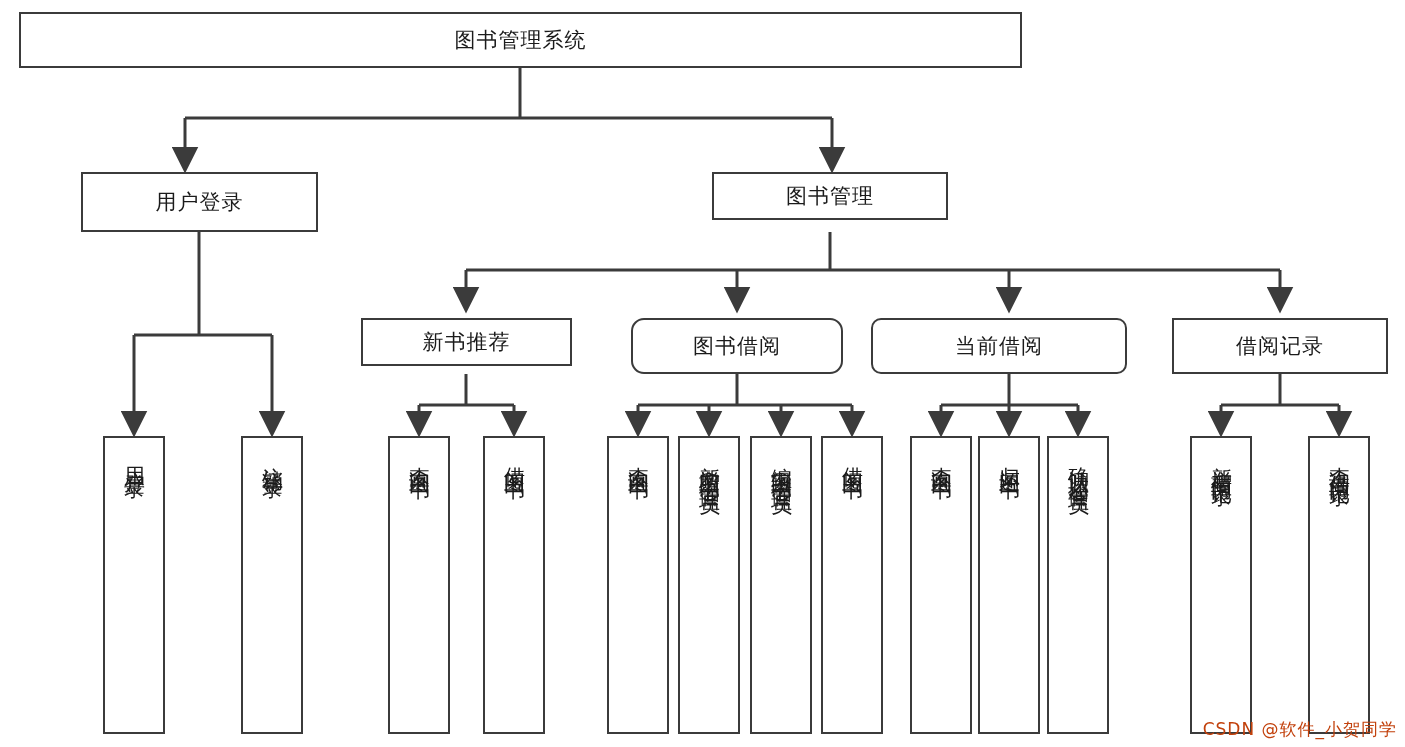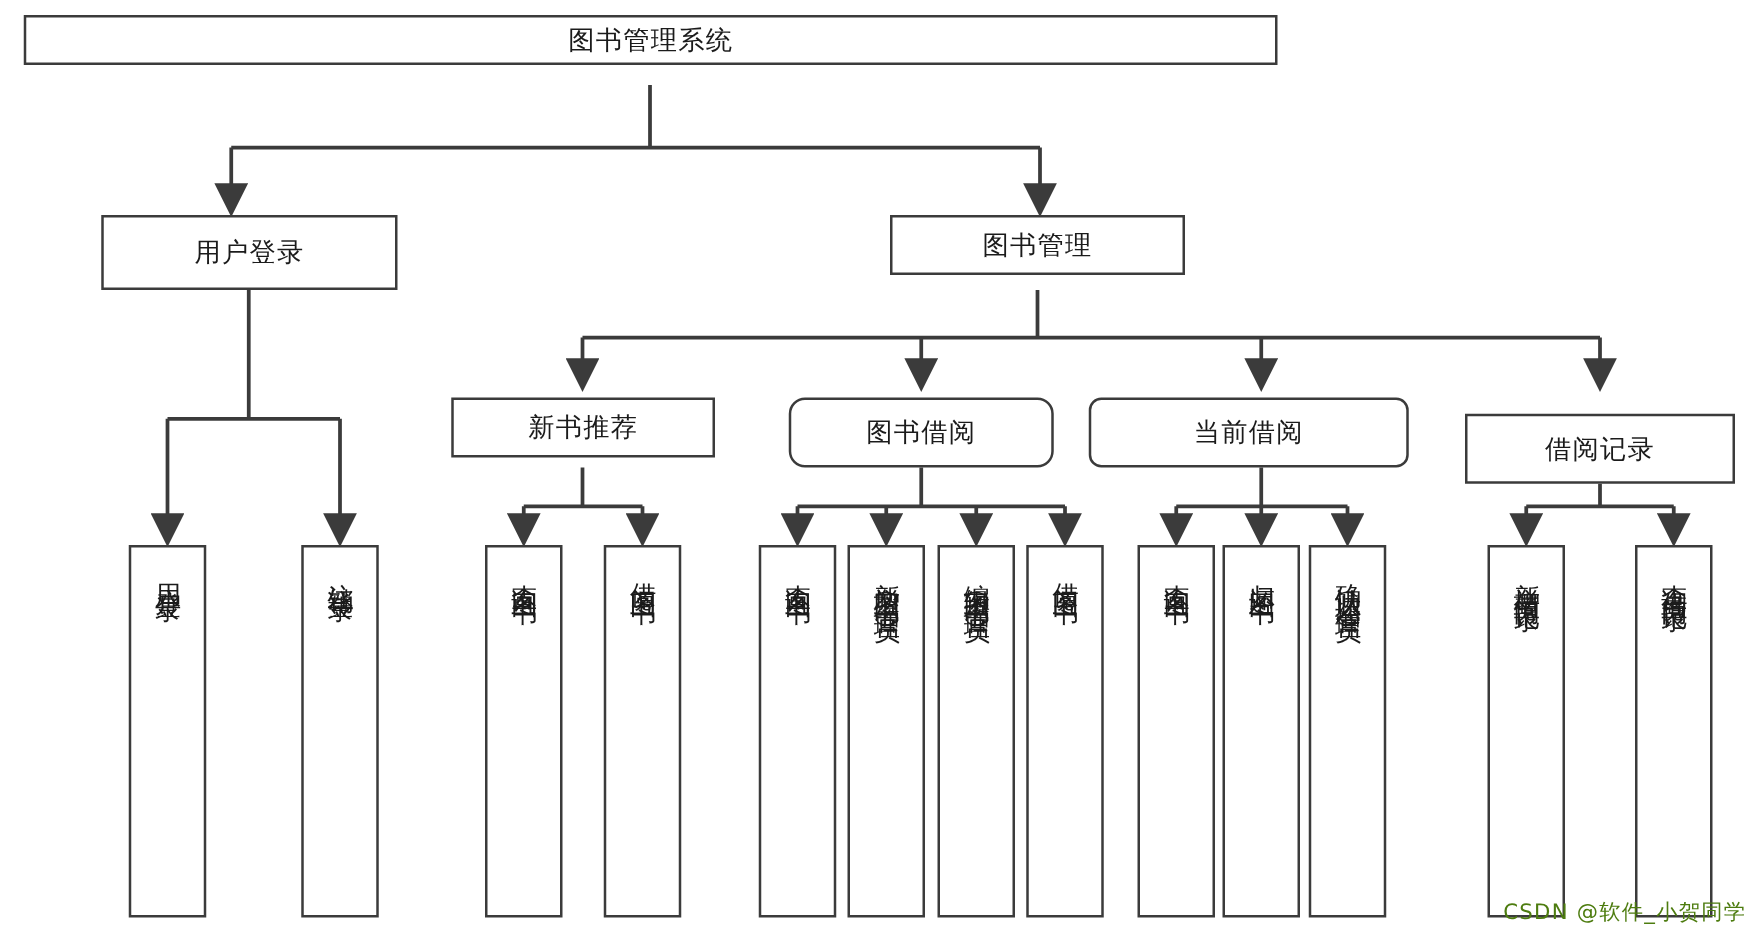--- a/index.html
+++ b/index.html
@@ -48,21 +48,21 @@
     text-orientation: upright;
     letter-spacing: 4px;
     line-height: 1;
     white-space: nowrap;
   }
   .watermark {
     position: absolute;
     right: 8px;
     bottom: 6px;
     font-size: 17px;
-    color: #4d7c0f;
+    color: #c2410c;
     letter-spacing: 1px;
     white-space: nowrap;
   }
 </style>
 </head>
 <body>
 
 <div id="canvas">
 
   <svg id="wires" viewBox="0 0 1405 747" xmlns="http://www.w3.org/2000/svg">
@@ -108,41 +108,41 @@
       <path d="M 1009 405 L 1009 424" marker-end="url(#arrow)"></path>
       <path d="M 1078 405 L 1078 424" marker-end="url(#arrow)"></path>
 
       <path d="M 1280 374 L 1280 405"></path>
       <path d="M 1221 405 L 1339 405"></path>
       <path d="M 1221 405 L 1221 424" marker-end="url(#arrow)"></path>
       <path d="M 1339 405 L 1339 424" marker-end="url(#arrow)"></path>
     </g>
   </svg>
 
-  <div class="node horiz" style="left:19px; top:12px; width:1003px; height:40px;">
+  <div class="node horiz" style="left:19px; top:12px; width:1003px; height:56px;">
     <span>图书管理系统</span>
   </div>
 
   <div class="node horiz" style="left:81px; top:172px; width:237px; height:60px;">
     <span>用户登录</span>
   </div>
   <div class="node horiz" style="left:712px; top:172px; width:236px; height:48px;">
     <span>图书管理</span>
   </div>
 
   <div class="node horiz" style="left:361px; top:318px; width:211px; height:48px;">
     <span>新书推荐</span>
   </div>
   <div class="node horiz" style="left:631px; top:318px; width:212px; height:56px;border-radius:13px;">
     <span>图书借阅</span>
   </div>
   <div class="node horiz" style="left:871px; top:318px; width:256px; height:56px;border-radius:10px;">
     <span>当前借阅</span>
   </div>
-  <div class="node horiz" style="left:1172px; top:318px; width:216px; height:56px;margin-top:13px;">
+  <div class="node horiz" style="left:1172px; top:318px; width:216px; height:56px;">
     <span>借阅记录</span>
   </div>
 
   <div class="node vert" style="left:103px; top:436px; width:62px; height:298px;">
     <span class="vlabel">用户登录</span>
   </div>
   <div class="node vert" style="left:241px; top:436px; width:62px; height:298px;">
     <span class="vlabel">注销登录</span>
   </div>
 

